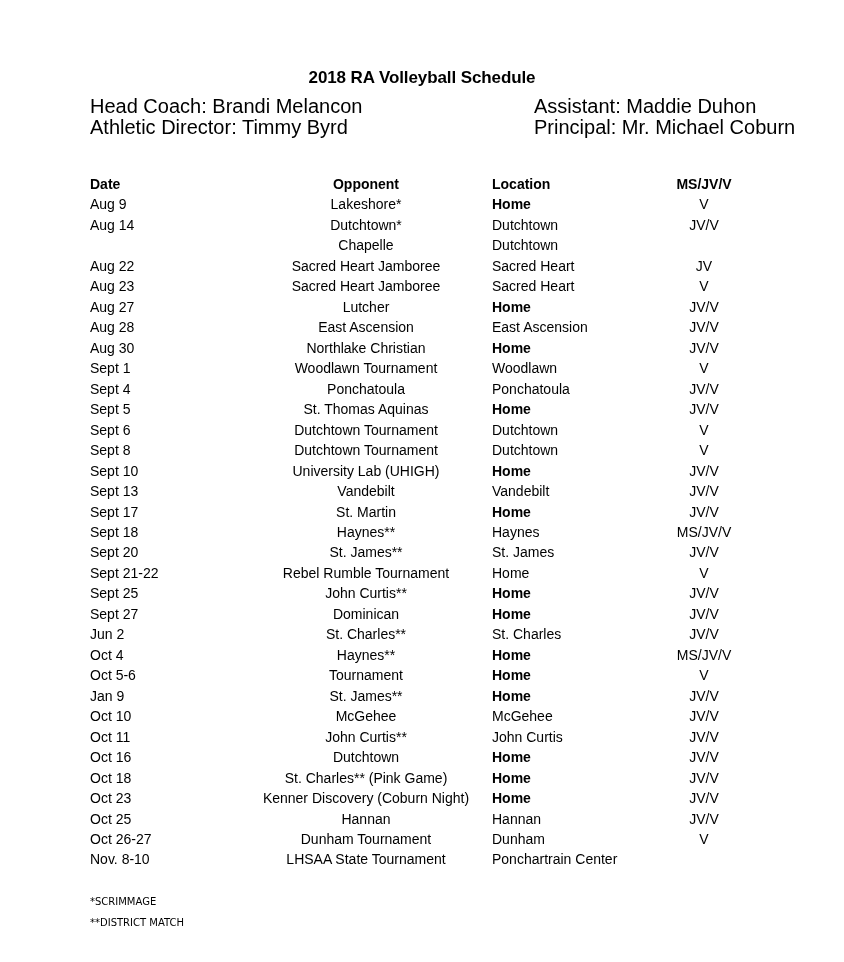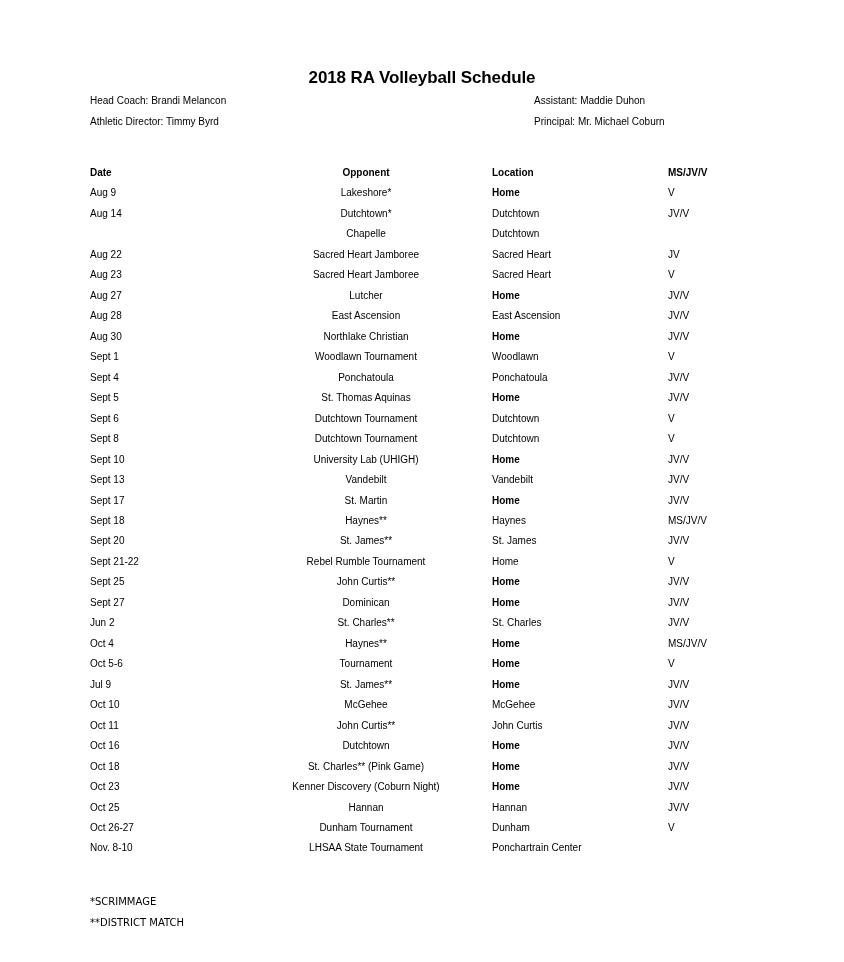--- a/index.html
+++ b/index.html
@@ -38,43 +38,43 @@
   
   .staff-block {
     position: absolute;
     left: 90px;
     top: 95px;
     width: 700px;
   }
   .staff-row {
     position: relative;
     height: 20.5px;
-    font-size: 10px;
+    font-size: 20px;
   }
   .staff-left {
     position: absolute;
     left: 0;
     top: 0;
     white-space: nowrap;
   }
   .staff-right {
     position: absolute;
     left: 402px;
     top: 0;
     white-space: nowrap;
     margin-left: 42px;
   }
 
   
   .schedule {
     position: absolute;
     left: 90px;
-    top: 167px;
+    top: 176px;
     width: 700px;
-    font-size: 10px;
+    font-size: 14px;
   }
   .sched-row {
     position: relative;
     height: 20.48px;
     white-space: nowrap;
   }
   .col-date {
     position: absolute;
     left: 0;
     top: 0;
@@ -91,20 +91,21 @@
     position: absolute;
     left: 402px;
     top: 0;
     width: 180px;
   }
   .col-level {
     position: absolute;
     left: 578px;
     top: 0;
     width: 72px;
+    text-align: center;
   }
   .hdr .col-date,
   .hdr .col-opponent,
   .hdr .col-location,
   .hdr .col-level {
     font-weight: bold;
   }
   .b { font-weight: bold; }
 
   
@@ -283,21 +284,21 @@
         <span class="col-location b">Home</span>
         <span class="col-level">MS/JV/V</span>
       </div>
       <div class="sched-row">
         <span class="col-date">Oct 5-6</span>
         <span class="col-opponent">Tournament</span>
         <span class="col-location b">Home</span>
         <span class="col-level">V</span>
       </div>
       <div class="sched-row">
-        <span class="col-date">Jul 9</span>
+        <span class="col-date">Jan 9</span>
         <span class="col-opponent">St. James**</span>
         <span class="col-location b">Home</span>
         <span class="col-level">JV/V</span>
       </div>
       <div class="sched-row">
         <span class="col-date">Oct 10</span>
         <span class="col-opponent">McGehee</span>
         <span class="col-location">McGehee</span>
         <span class="col-level">JV/V</span>
       </div>

